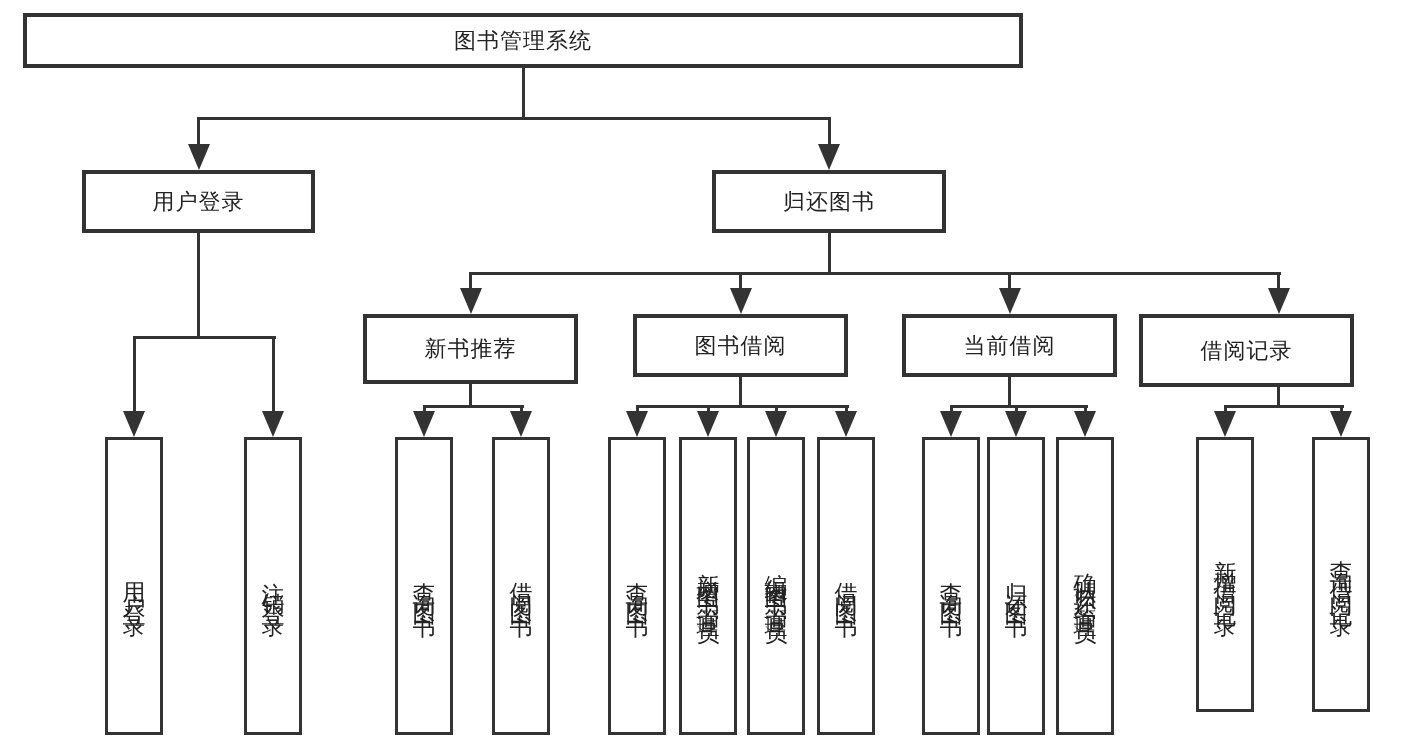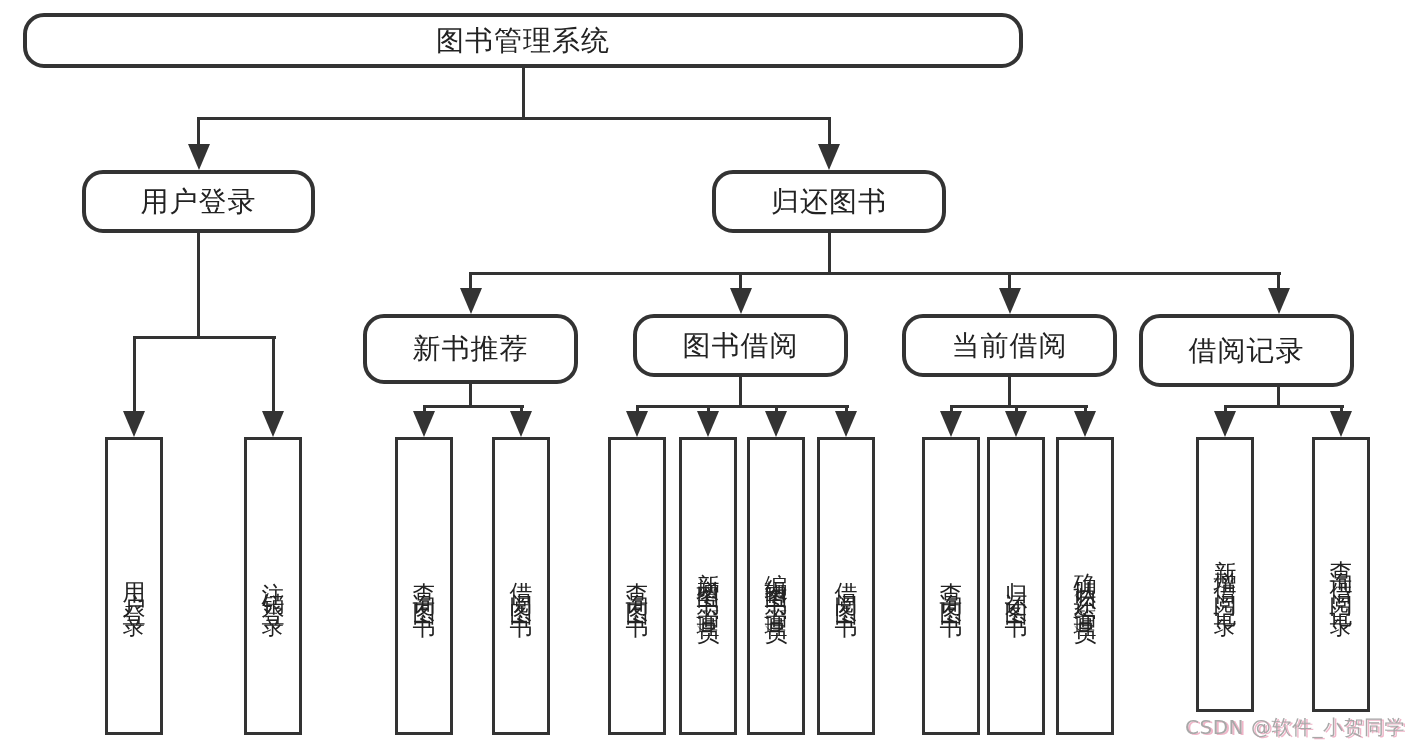--- a/index.html
+++ b/index.html
@@ -15,21 +15,21 @@
   .box {
     position: absolute;
     box-sizing: border-box;
     border: 4px solid #333333;
     background: #ffffff;
     display: flex;
     align-items: center;
     justify-content: center;
     z-index: 2;
   }
-  .hnode { font-size: 28px; letter-spacing: 1px; white-space: nowrap; border-radius: 21px; }
+  .hnode { font-size: 22px; letter-spacing: 1px; white-space: nowrap; }
   .vnode { border-width: 3px; }
   .vtext {
     writing-mode: vertical-rl;
     text-orientation: mixed;
     font-size: 23px;
     line-height: 1;
     letter-spacing: 11px;
     white-space: nowrap;
   }
   .vtext.tight { letter-spacing: 7px; }
@@ -120,21 +120,20 @@
     <span class="vtext tight">确认归还（管理员）</span>
   </div>
 
   <div class="box vnode" style="left:1196px;top:437px;width:58px;height:275px;">
     <span class="vtext">新增借阅记录</span>
   </div>
   <div class="box vnode" style="left:1312px;top:437px;width:58px;height:275px;">
     <span class="vtext">查询借阅记录</span>
   </div>
 
-  <div class="watermark">CSDN @软件_小贺同学</div>
 
 <div class="line" style="left: 521.5px; top: 68px; width: 3px; height: 51px;"></div>
     <div class="line" style="left: 197px; top: 117px; width: 634px; height: 3px;"></div>
     <div class="line" style="left: 827.5px; top: 233px; width: 3px; height: 41px;"></div>
     <div class="line" style="left: 469px; top: 272px; width: 812px; height: 3px;"></div>
     <div class="line" style="left: 197px; top: 233px; width: 3px; height: 105px;"></div>
     <div class="line" style="left: 132.5px; top: 336px; width: 143px; height: 3px;"></div>
     <div class="line" style="left: 469px; top: 377px; width: 3px; height: 30px;"></div>
     <div class="line" style="left: 422.5px; top: 405px; width: 101px; height: 3px;"></div>
     <div class="line" style="left: 739px; top: 377px; width: 3px; height: 30px;"></div>

